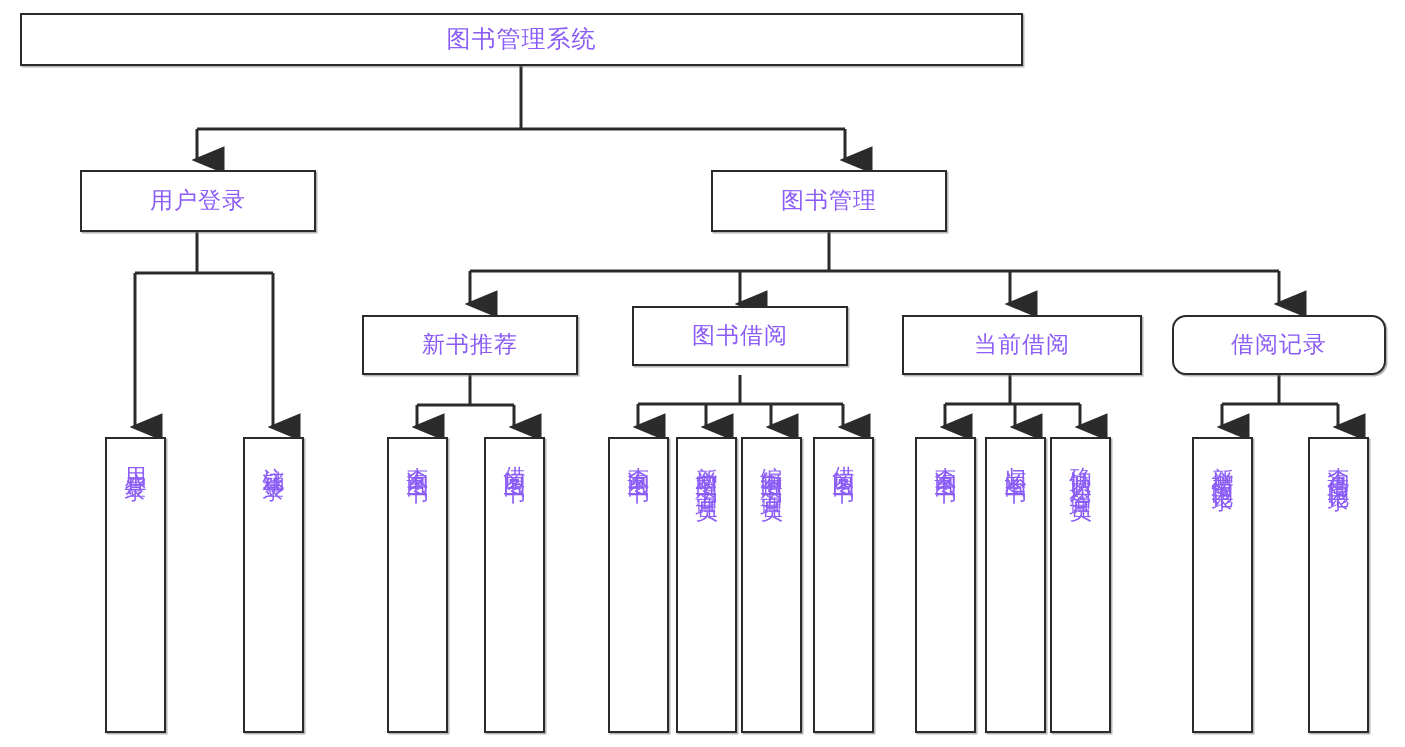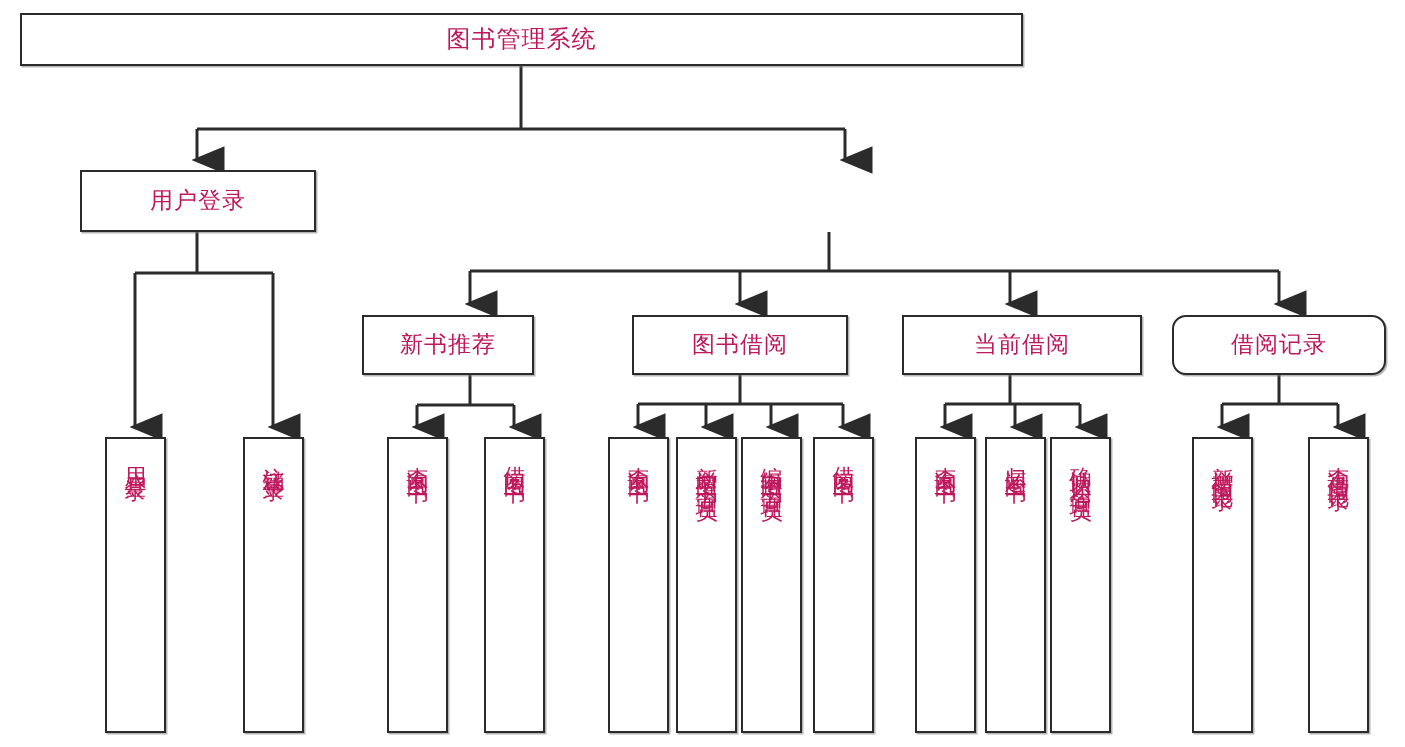--- a/index.html
+++ b/index.html
@@ -21,21 +21,21 @@
     pointer-events:none;
   }
   .node{
     position:absolute;
     box-sizing:border-box;
     background:#ffffff;
     border:2.5px solid #2b2b2b;
     display:flex;
     align-items:center;
     justify-content:center;
-    color:#be185d;
+    color:#8b5cf6;
     box-shadow:1.5px 1.5px 0 rgba(120,120,120,0.55);
   }
   .node.horiz{
     font-size:23px;
     letter-spacing:1px;
     line-height:1.2;
     white-space:nowrap;
   }
   .node.root{
     font-size:24px;
@@ -121,25 +121,28 @@
     </g>
   </svg>
 
   <div class="node horiz root" style="left:20px;top:13px;width:1003px;height:53px;">
     <span>图书管理系统</span>
   </div>
 
   <div class="node horiz" style="left:80px;top:170px;width:236px;height:62px;">
     <span>用户登录</span>
   </div>
+  <div class="node horiz" style="left:711px;top:170px;width:236px;height:62px;">
+    <span>图书管理</span>
+  </div>
 
-  <div class="node horiz" style="left:362px;top:315px;width:172px;height:60px;">
+  <div class="node horiz" style="left:362px;top:315px;width:216px;height:60px;">
     <span>新书推荐</span>
   </div>
-  <div class="node horiz" style="left:632px;top:315px;width:216px;height:60px;">
+  <div class="node horiz" style="left:632px;top:306px;width:216px;height:60px;">
     <span>图书借阅</span>
   </div>
   <div class="node horiz" style="left:902px;top:315px;width:240px;height:60px;">
     <span>当前借阅</span>
   </div>
   <div class="node horiz" style="left:1172px;top:315px;width:214px;height:60px;border-radius:14px;">
     <span>借阅记录</span>
   </div>
 
   <div class="node leaf" style="left:105px;top:437px;width:61px;height:296px;">

